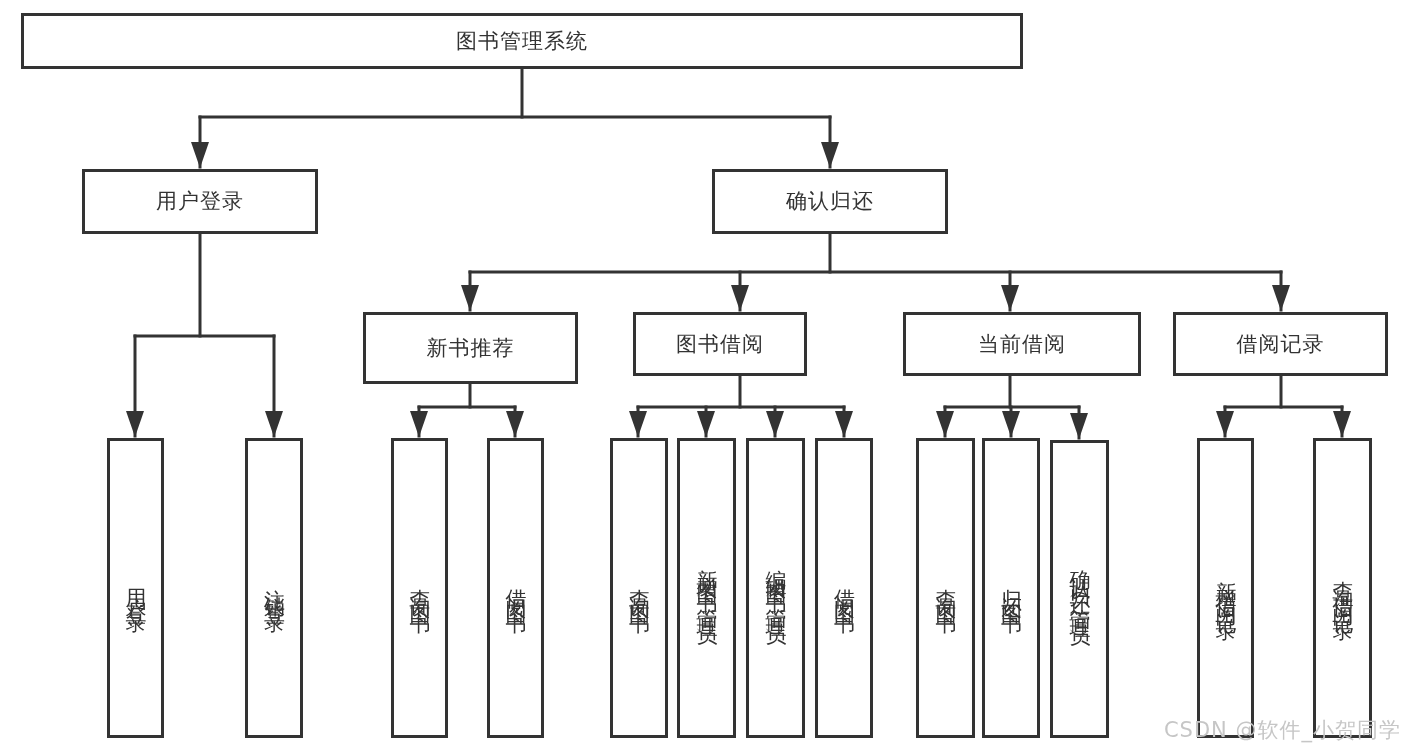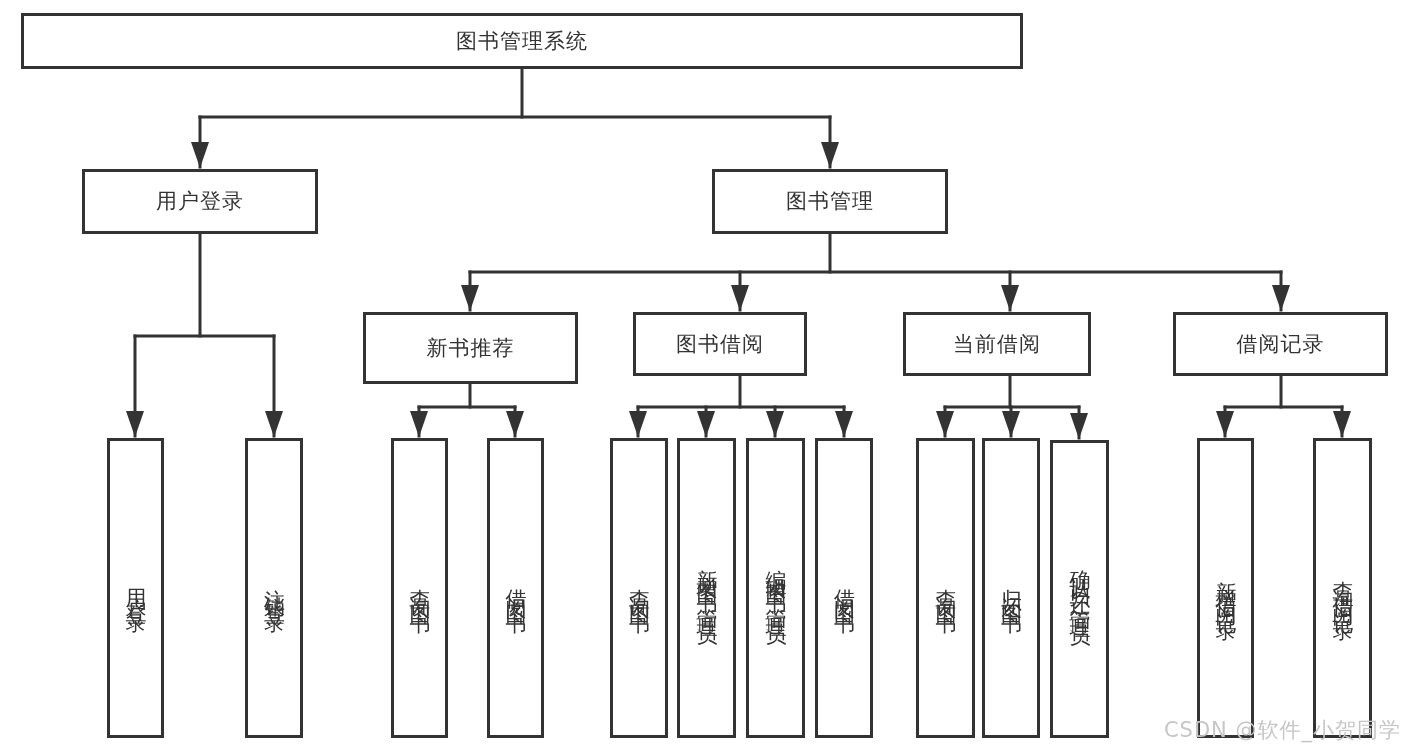--- a/index.html
+++ b/index.html
@@ -75,25 +75,25 @@
       <path d="M1281,375 L1281,407"></path>
       <path d="M1225,407 L1342,407"></path>
       <path d="M1225,407 L1225,436" marker-end="url(#arrow)"></path>
       <path d="M1342,407 L1342,436" marker-end="url(#arrow)"></path>
     </g>
   </svg>
 
   <div class="node hbox" style="left:21px;top:13px;width:1002px;height:56px;">图书管理系统</div>
 
   <div class="node hbox" style="left:82px;top:169px;width:236px;height:65px;">用户登录</div>
-  <div class="node hbox" style="left:712px;top:169px;width:236px;height:65px;">图书管理</div>
+  <div class="node hbox" style="left:712px;top:169px;width:236px;height:65px;">确认归还</div>
 
   <div class="node hbox" style="left:363px;top:312px;width:215px;height:72px;">新书推荐</div>
   <div class="node hbox" style="left:633px;top:312px;width:174px;height:64px;">图书借阅</div>
-  <div class="node hbox" style="left:903px;top:312px;width:188px;height:64px;font-family:Liberation Serif, serif;">当前借阅</div>
+  <div class="node hbox" style="left:903px;top:312px;width:238px;height:64px;font-family:Liberation Serif, serif;">当前借阅</div>
   <div class="node hbox" style="left:1173px;top:312px;width:215px;height:64px;">借阅记录</div>
 
   <div class="node vbox" style="left:107px;top:438px;width:57px;height:300px;">用户登录</div>
   <div class="node vbox" style="left:245px;top:438px;width:58px;height:300px;">注销登录</div>
 
   <div class="node vbox" style="left:391px;top:438px;width:57px;height:300px;">查询图书</div>
   <div class="node vbox" style="left:487px;top:438px;width:57px;height:300px;">借阅图书</div>
 
   <div class="node vbox" style="left:610px;top:438px;width:58px;height:300px;">查询图书</div>
   <div class="node vbox" style="left:677px;top:438px;width:59px;height:300px;">新增图书（管理员）</div>

